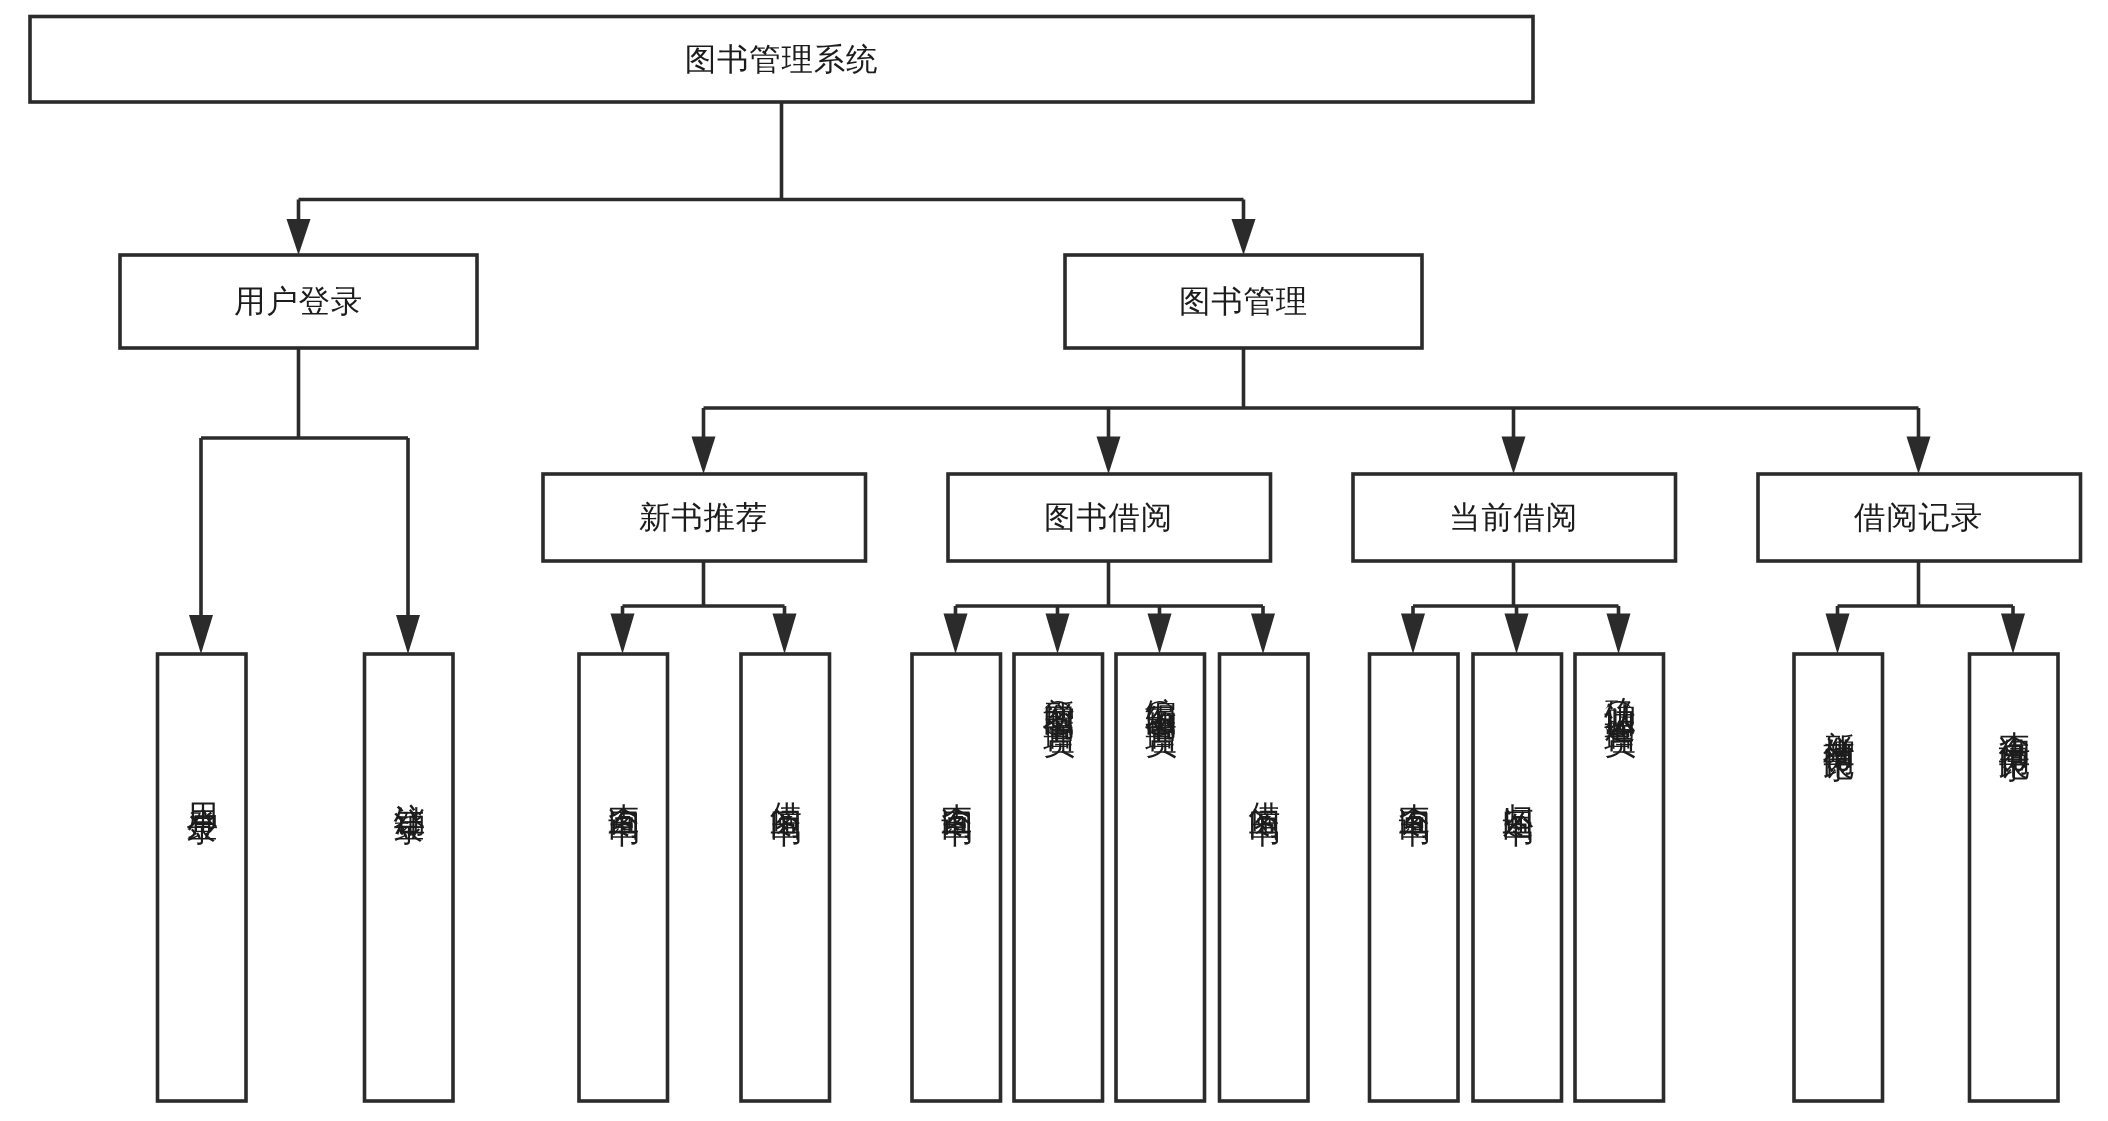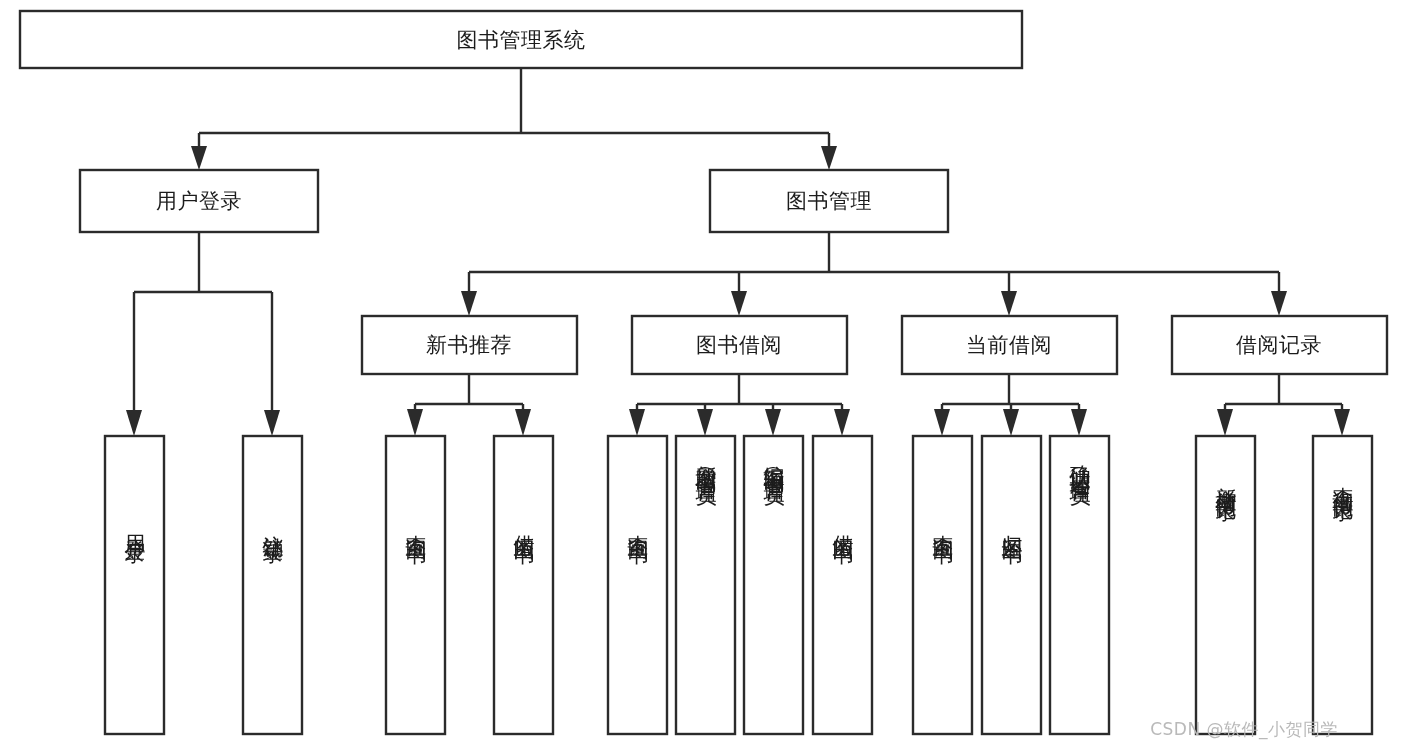--- a/index.html
+++ b/index.html
@@ -255,15 +255,14 @@
     <span class="leaf-label" style="margin-top:2px;">确认归还（管理员）</span>
   </div>
 
   <div class="leaf-label-wrap" style="left:1196px; top:446px; width:59px; height:288px;">
     <span class="leaf-label" style="margin-top:24px;">新增借阅记录</span>
   </div>
   <div class="leaf-label-wrap" style="left:1313px; top:446px; width:59px; height:288px;">
     <span class="leaf-label" style="margin-top:24px;">查询借阅记录</span>
   </div>
 
-  <div class="watermark">CSDN @软件_小贺同学</div>
 
 </div>
 
 </body></html>

